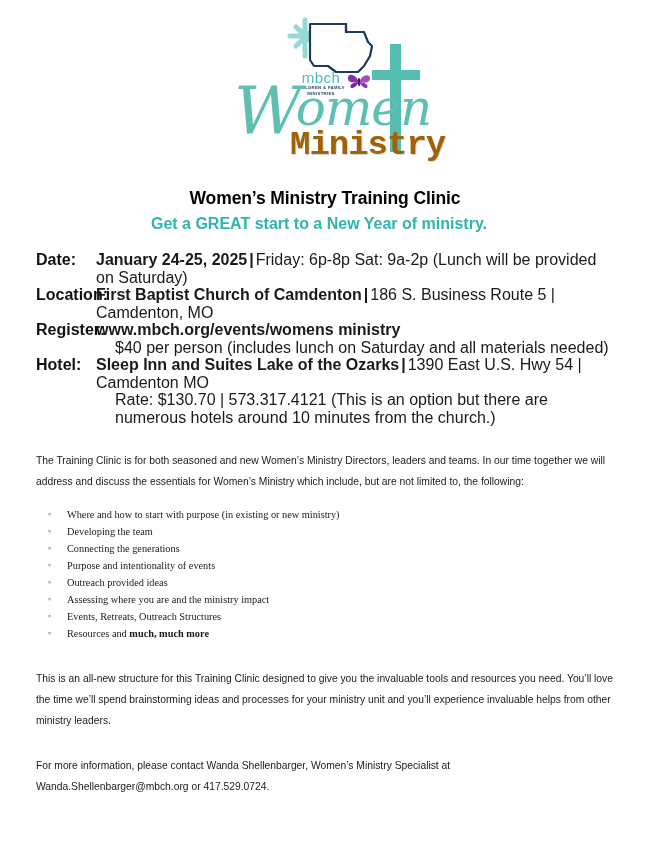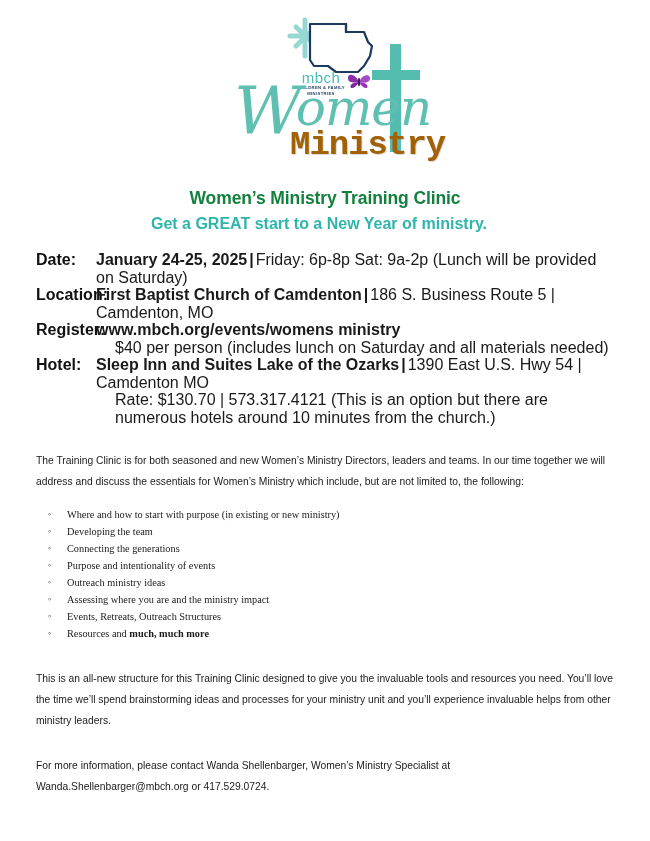--- a/index.html
+++ b/index.html
@@ -115,21 +115,21 @@
     white-space: nowrap;
     text-shadow: 1px 1px 0 rgba(120,120,120,0.28);
   }
 
   
   .title {
     text-align: center;
     font-family: "Liberation Sans", sans-serif;
     font-weight: bold;
     font-size: 17.5px;
-    color: #15803d;
+    color: #000000;
     letter-spacing: -0.1px;
     margin: 8px 0 0 0;
   }
   .subtitle {
     text-align: center;
     font-family: "Liberation Sans", sans-serif;
     font-weight: bold;
     font-size: 16px;
     color: #2fb5ab;
     margin: 6px 12px 0 0;
@@ -270,21 +270,21 @@
     <div class="detail-indent-wrap">Rate: $130.70 | 573.317.4121 (This is an option but there are numerous hotels around 10 minutes from the church.)</div>
   </div>
 
   <p class="para intro">The Training Clinic is for both seasoned and new Women’s Ministry Directors, leaders and teams.  In our time together we will address and discuss the essentials for Women’s Ministry which include, but are not limited to, the following:</p>
 
   <ul class="topics" id="topics-list">
       <li><span>Where and how to start with purpose (in existing or new ministry)</span></li>
       <li><span>Developing the team</span></li>
       <li><span>Connecting the generations</span></li>
       <li><span>Purpose and intentionality of events</span></li>
-      <li><span>Outreach ministry ideas</span></li>
+      <li><span>Outreach provided ideas</span></li>
       <li><span>Assessing where you are and the ministry impact</span></li>
       <li><span>Events, Retreats, Outreach Structures</span></li>
       <li><span>Resources and </span><span class="b">much, much more</span></li>
     </ul>
 
   <p class="para closing">This is an all-new structure for this Training Clinic designed to give you the invaluable tools and resources you need. You’ll love the time we’ll spend brainstorming ideas and processes for your ministry unit and you’ll experience invaluable helps from other ministry leaders.</p>
 
   <p class="para contact">
     <span>For more information, please contact Wanda Shellenbarger, Women’s Ministry Specialist at</span><br>
     <span>Wanda.Shellenbarger@mbch.org or 417.529.0724.</span>

